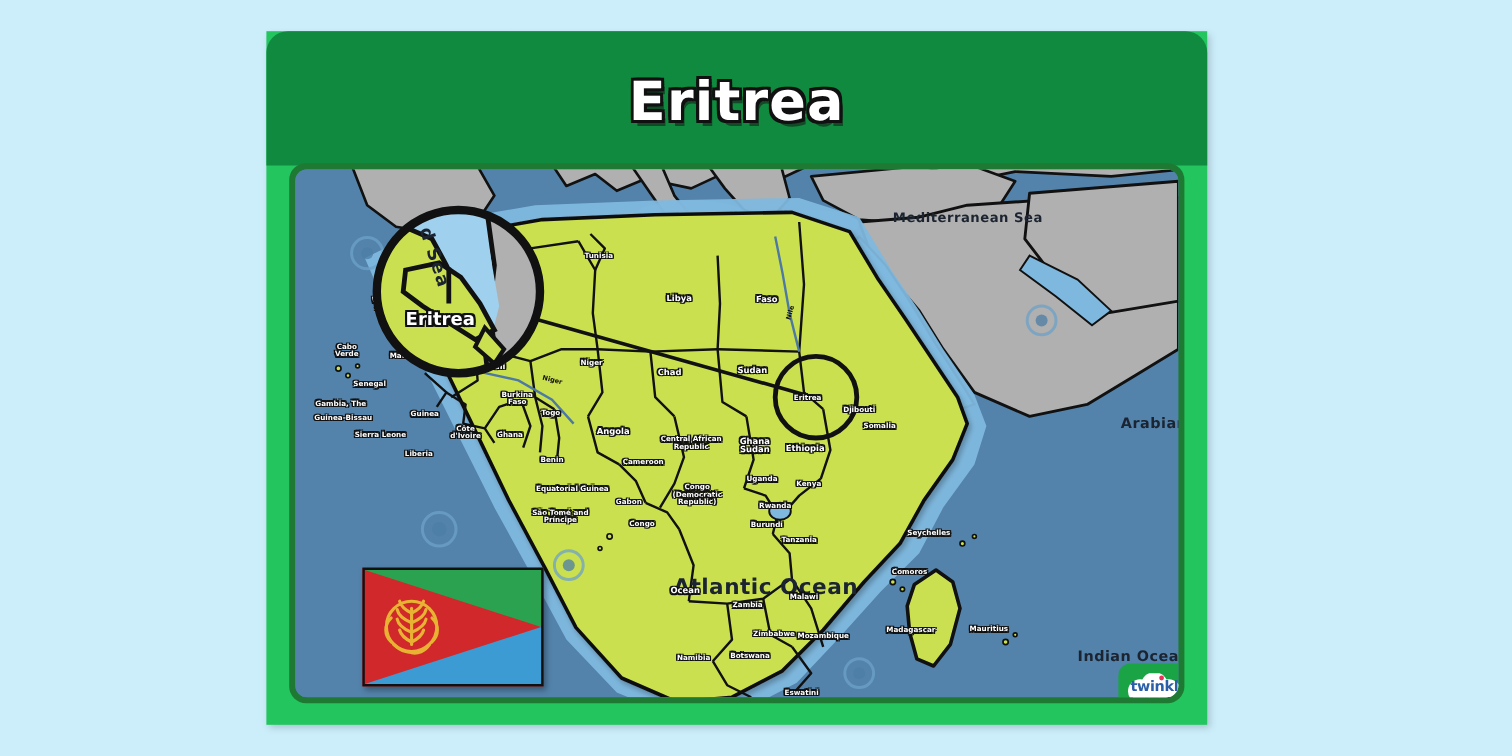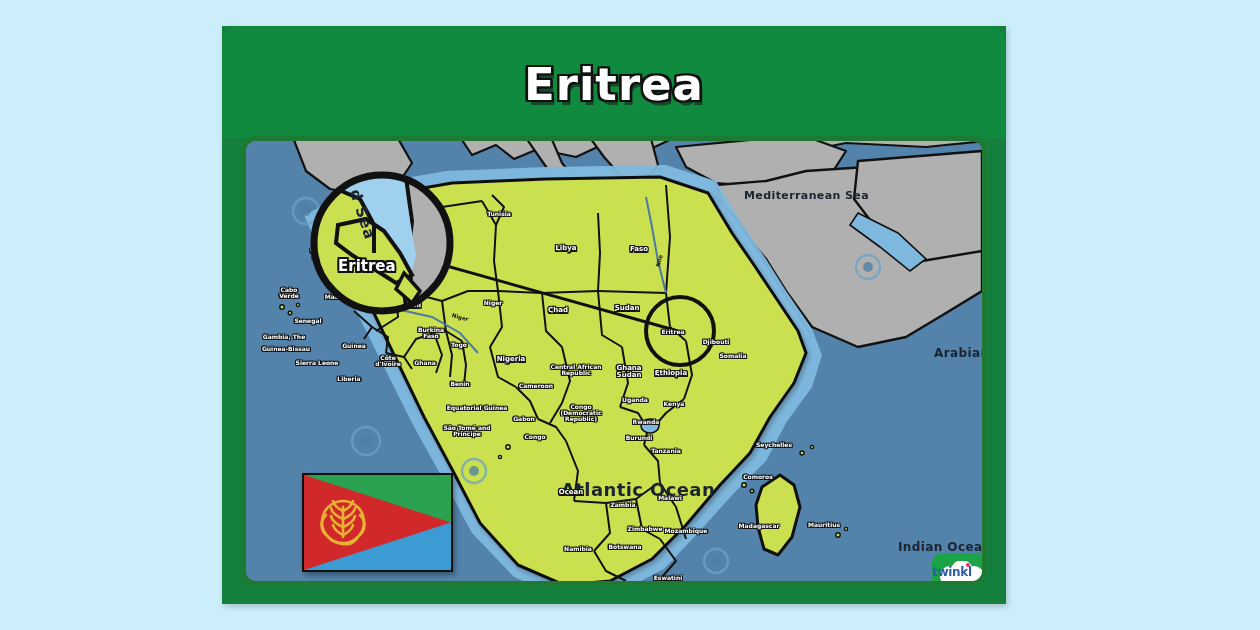--- a/index.html
+++ b/index.html
@@ -6,21 +6,21 @@
   body{
     width:1260px;height:630px;overflow:hidden;
     background:#cceefb;
     font-family:"DejaVu Sans", sans-serif;
   }
   .stage{position:relative;width:1260px;height:630px;}
 
   
   .card{
     position:absolute;left:222px;top:26px;width:784px;height:578px;
-    background:#15803d;
+    background:#22c55e;
     box-shadow:2px 3px 6px rgba(0,0,0,.18);
   }
 
   
   .banner{
     position:absolute;left:0px;top:0px;width:784px;height:112px;
     background:#108a3e;
     border-radius:18px 18px 0 0;
   }
   .banner-title{
@@ -54,21 +54,21 @@
   }
   .map-svg{position:absolute;left:0;top:0;width:100%;height:100%;display:block;}
 
   
   .ocean-label{
     position:absolute;
     font-family:"DejaVu Sans", sans-serif;
     font-size:11px;font-weight:600;color:#1b2430;
     white-space:nowrap;letter-spacing:.4px;
   }
-  #oc-med{left:498px;top:48px;}
+  #oc-med{left:498px;top:34px;}
   #oc-atl{left:315px;top:338px;font-size:18px;}
   #oc-ara{left:688px;top:205px;font-size:12px;}
   #oc-ind{left:652px;top:399px;font-size:12px;}
 
   
   .lbl{
     position:absolute;
     font-family:"DejaVu Sans", sans-serif;
     font-weight:bold;
     color:#ffffff;
@@ -123,21 +123,21 @@
 
   
   .twinkl{
     position:absolute;left:686px;top:412px;width:60px;height:48px;
     background:#1aa446;
     border-radius:10px 10px 0 0;
     overflow:hidden;
   }
   .twinkl-cloud{position:absolute;left:5px;top:8px;width:50px;height:32px;}
   .twinkl-word{
-    position:absolute;left:0;top:12px;width:60px;text-align:left;
+    position:absolute;left:0;top:12px;width:60px;text-align:center;
     font-family:"DejaVu Sans", sans-serif;
     font-weight:bold;font-size:12px;color:#2c5fa8;letter-spacing:-.3px;
   }
   .twinkl-dot{
     position:absolute;left:34px;top:10px;width:4px;height:4px;
     border-radius:50%;background:#e8335c;
   }
 </style>
 </head>
 <body>
@@ -334,21 +334,21 @@
             <div class="lbl sm" style="left: 108px; top: 205px;">Guinea</div>
             <div class="lbl sm" style="left: 71px; top: 222px;">Sierra Leone</div>
             <div class="lbl sm" style="left: 103px; top: 238px;">Liberia</div>
             <div class="lbl sm" style="left: 142px; top: 220px;">Côte
 d'Ivoire</div>
             <div class="lbl sm" style="left: 185px; top: 192px;">Burkina
 Faso</div>
             <div class="lbl sm" style="left: 179px; top: 222px;">Ghana</div>
             <div class="lbl sm" style="left: 213px; top: 204px;">Togo</div>
             <div class="lbl sm" style="left: 214px; top: 243px;">Benin</div>
-            <div class="lbl md" style="left: 265px; top: 219px;">Nigeria</div>
+            <div class="lbl md" style="left: 265px; top: 219px;">Angola</div>
             <div class="lbl sm" style="left: 290px; top: 245px;">Cameroon</div>
             <div class="lbl sm" style="left: 231px; top: 267px;">Equatorial Guinea</div>
             <div class="lbl sm" style="left: 221px; top: 290px;">São Tomé and
 Príncipe</div>
             <div class="lbl sm" style="left: 278px; top: 278px;">Gabon</div>
             <div class="lbl sm" style="left: 289px; top: 296px;">Congo</div>
             <div class="lbl sm" style="left: 330px; top: 229px;">Central African
 Republic</div>
             <div class="lbl md" style="left: 383px; top: 231px;">Ghana
 Sudan</div>

